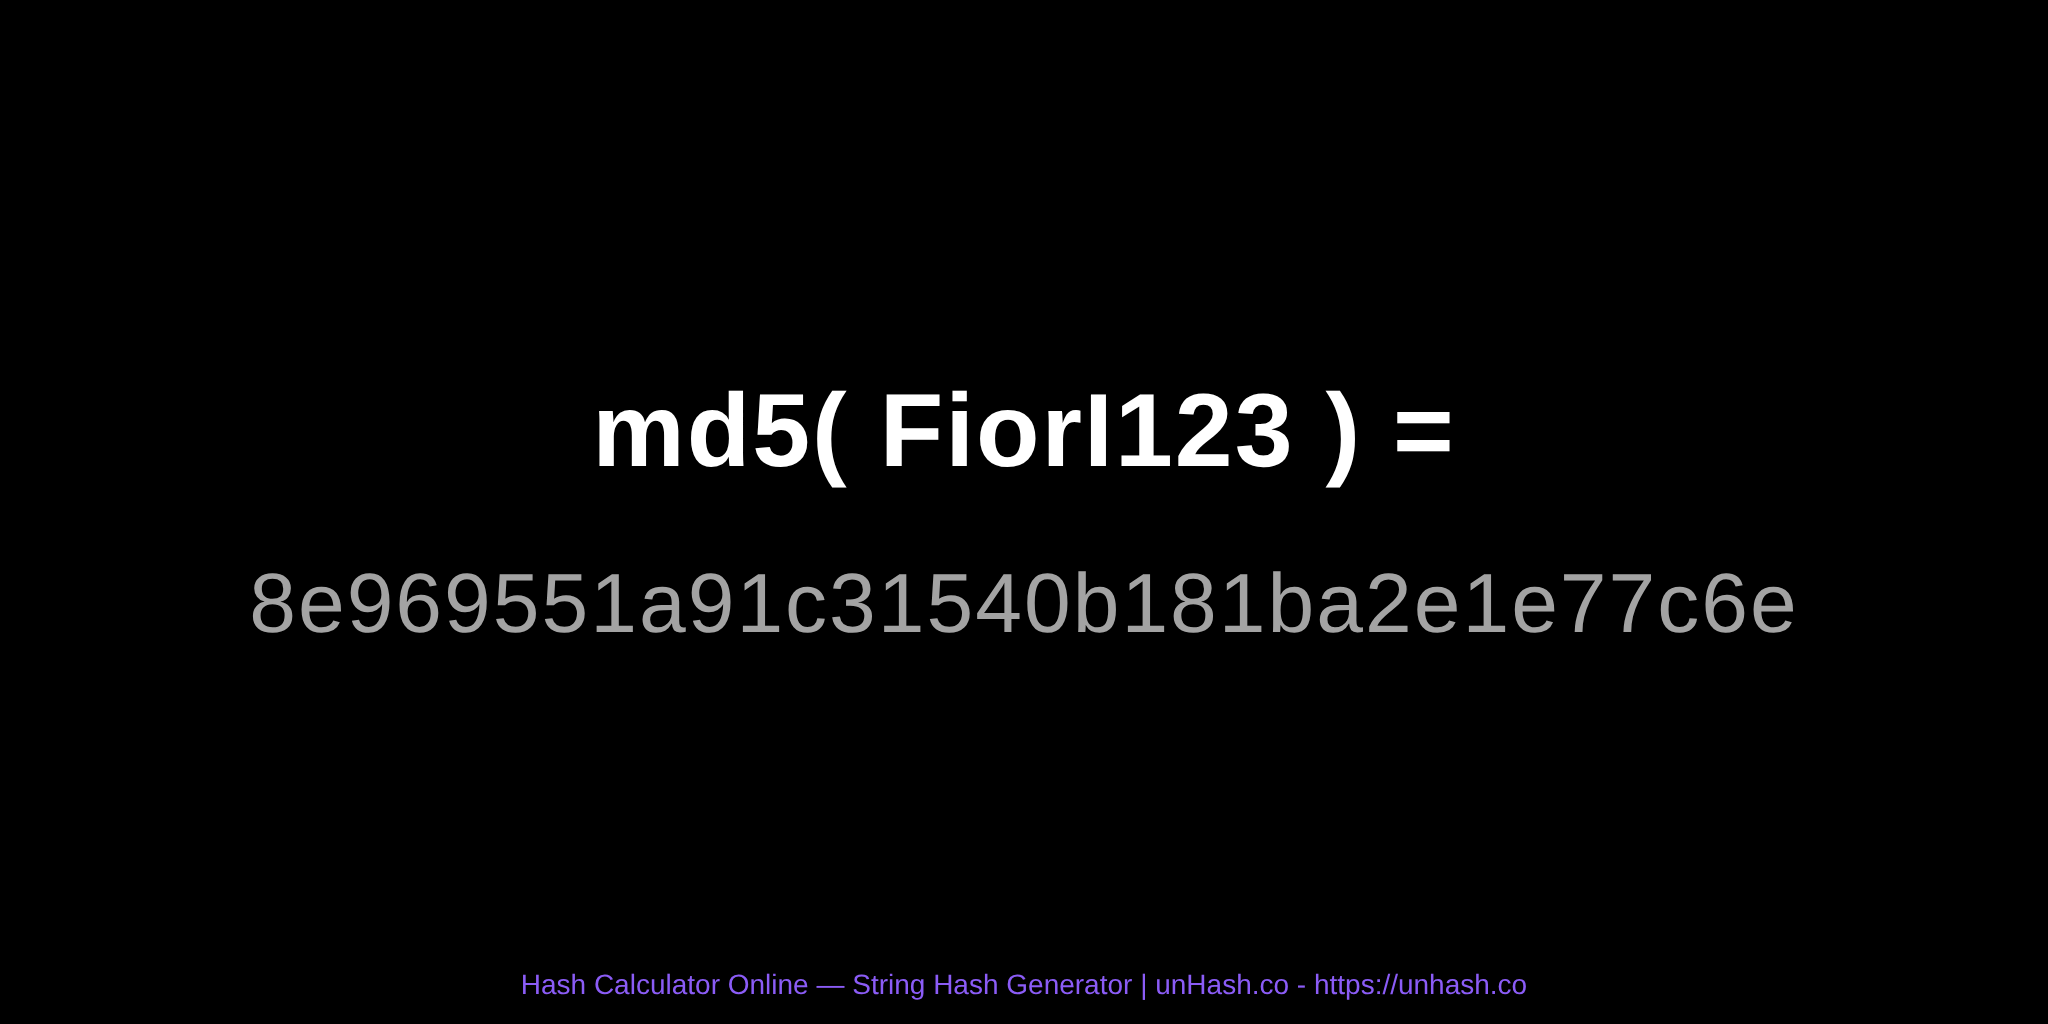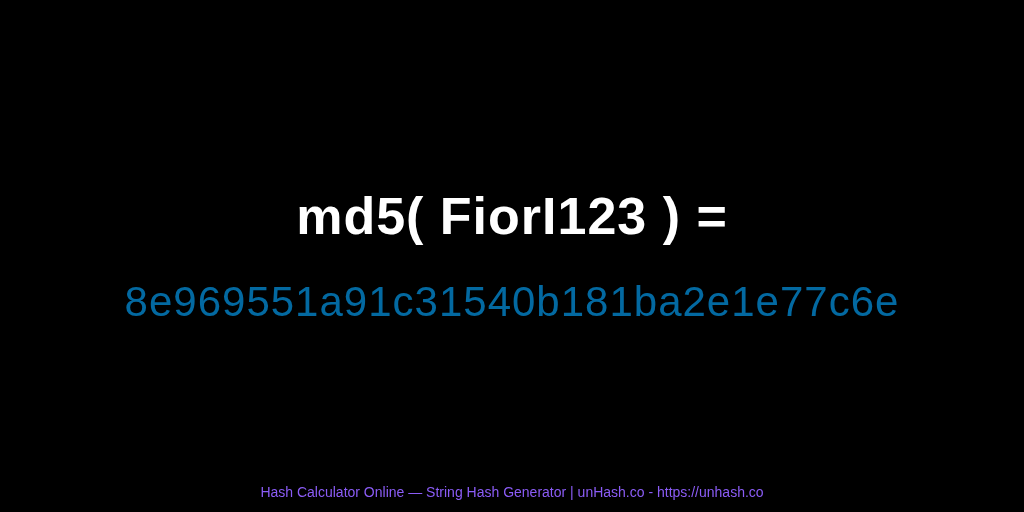--- a/index.html
+++ b/index.html
@@ -31,21 +31,21 @@
     .expression {
       font-size: 52px;
       font-weight: bold;
       color: #ffffff;
       text-align: right;
       letter-spacing: 1px;
     }
     .hash-result {
       font-size: 42px;
       font-weight: normal;
-      color: #0369a1;
+      color: #a3a3a3;
       text-align: center;
       font-family: Arial, Helvetica, sans-serif;
       letter-spacing: 1px;
     }
     .footer {
       position: absolute;
       bottom: 12px;
       width: 100%;
       text-align: center;
       font-size: 14px;

